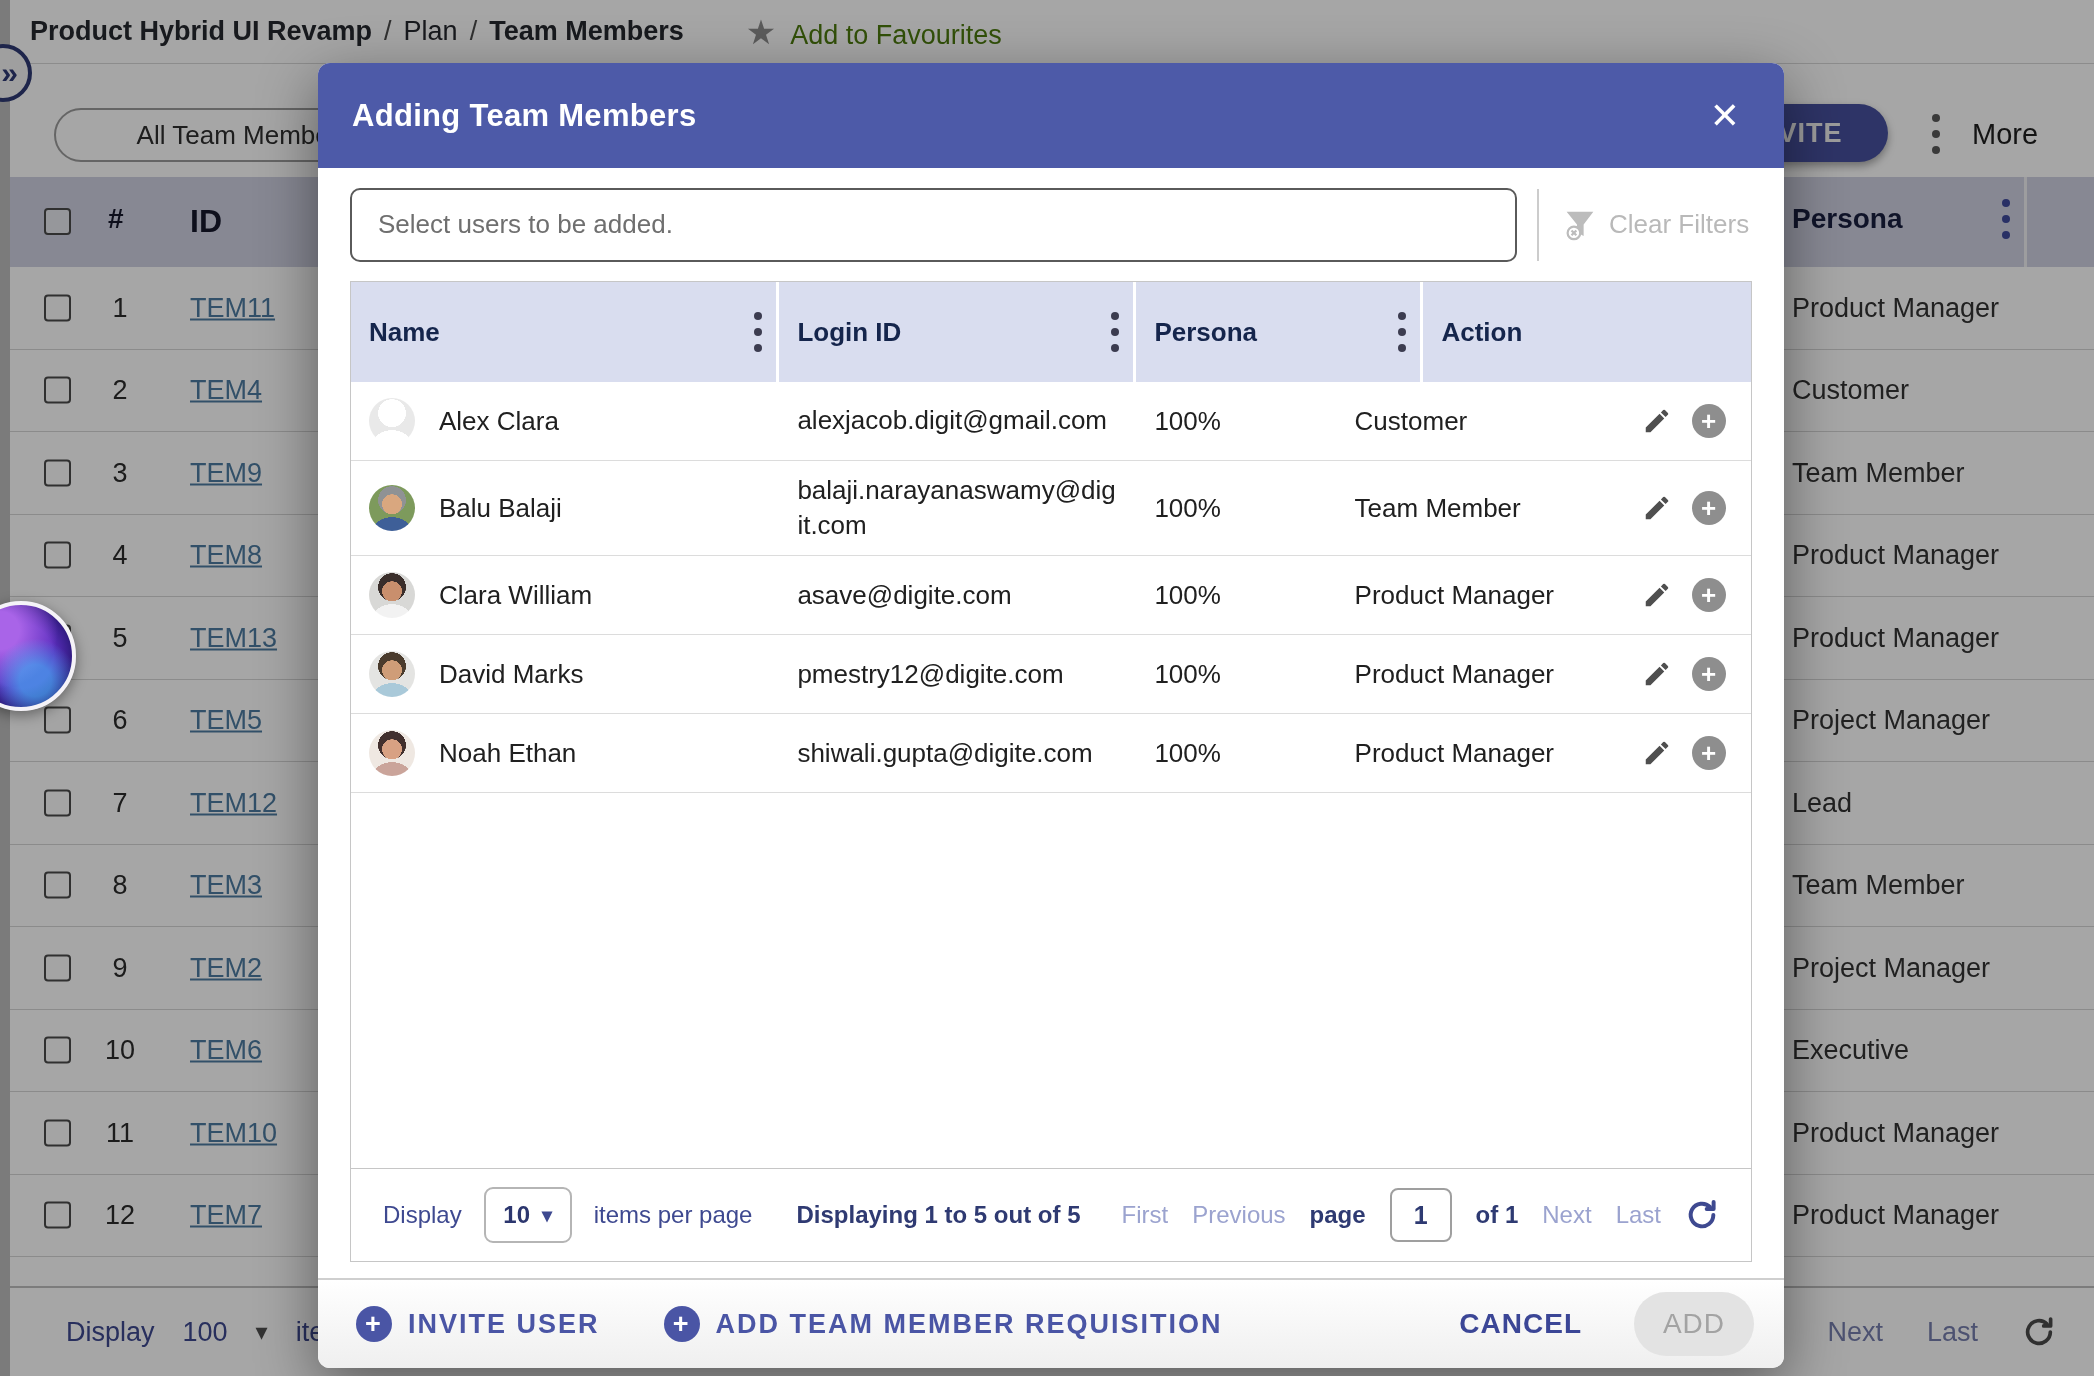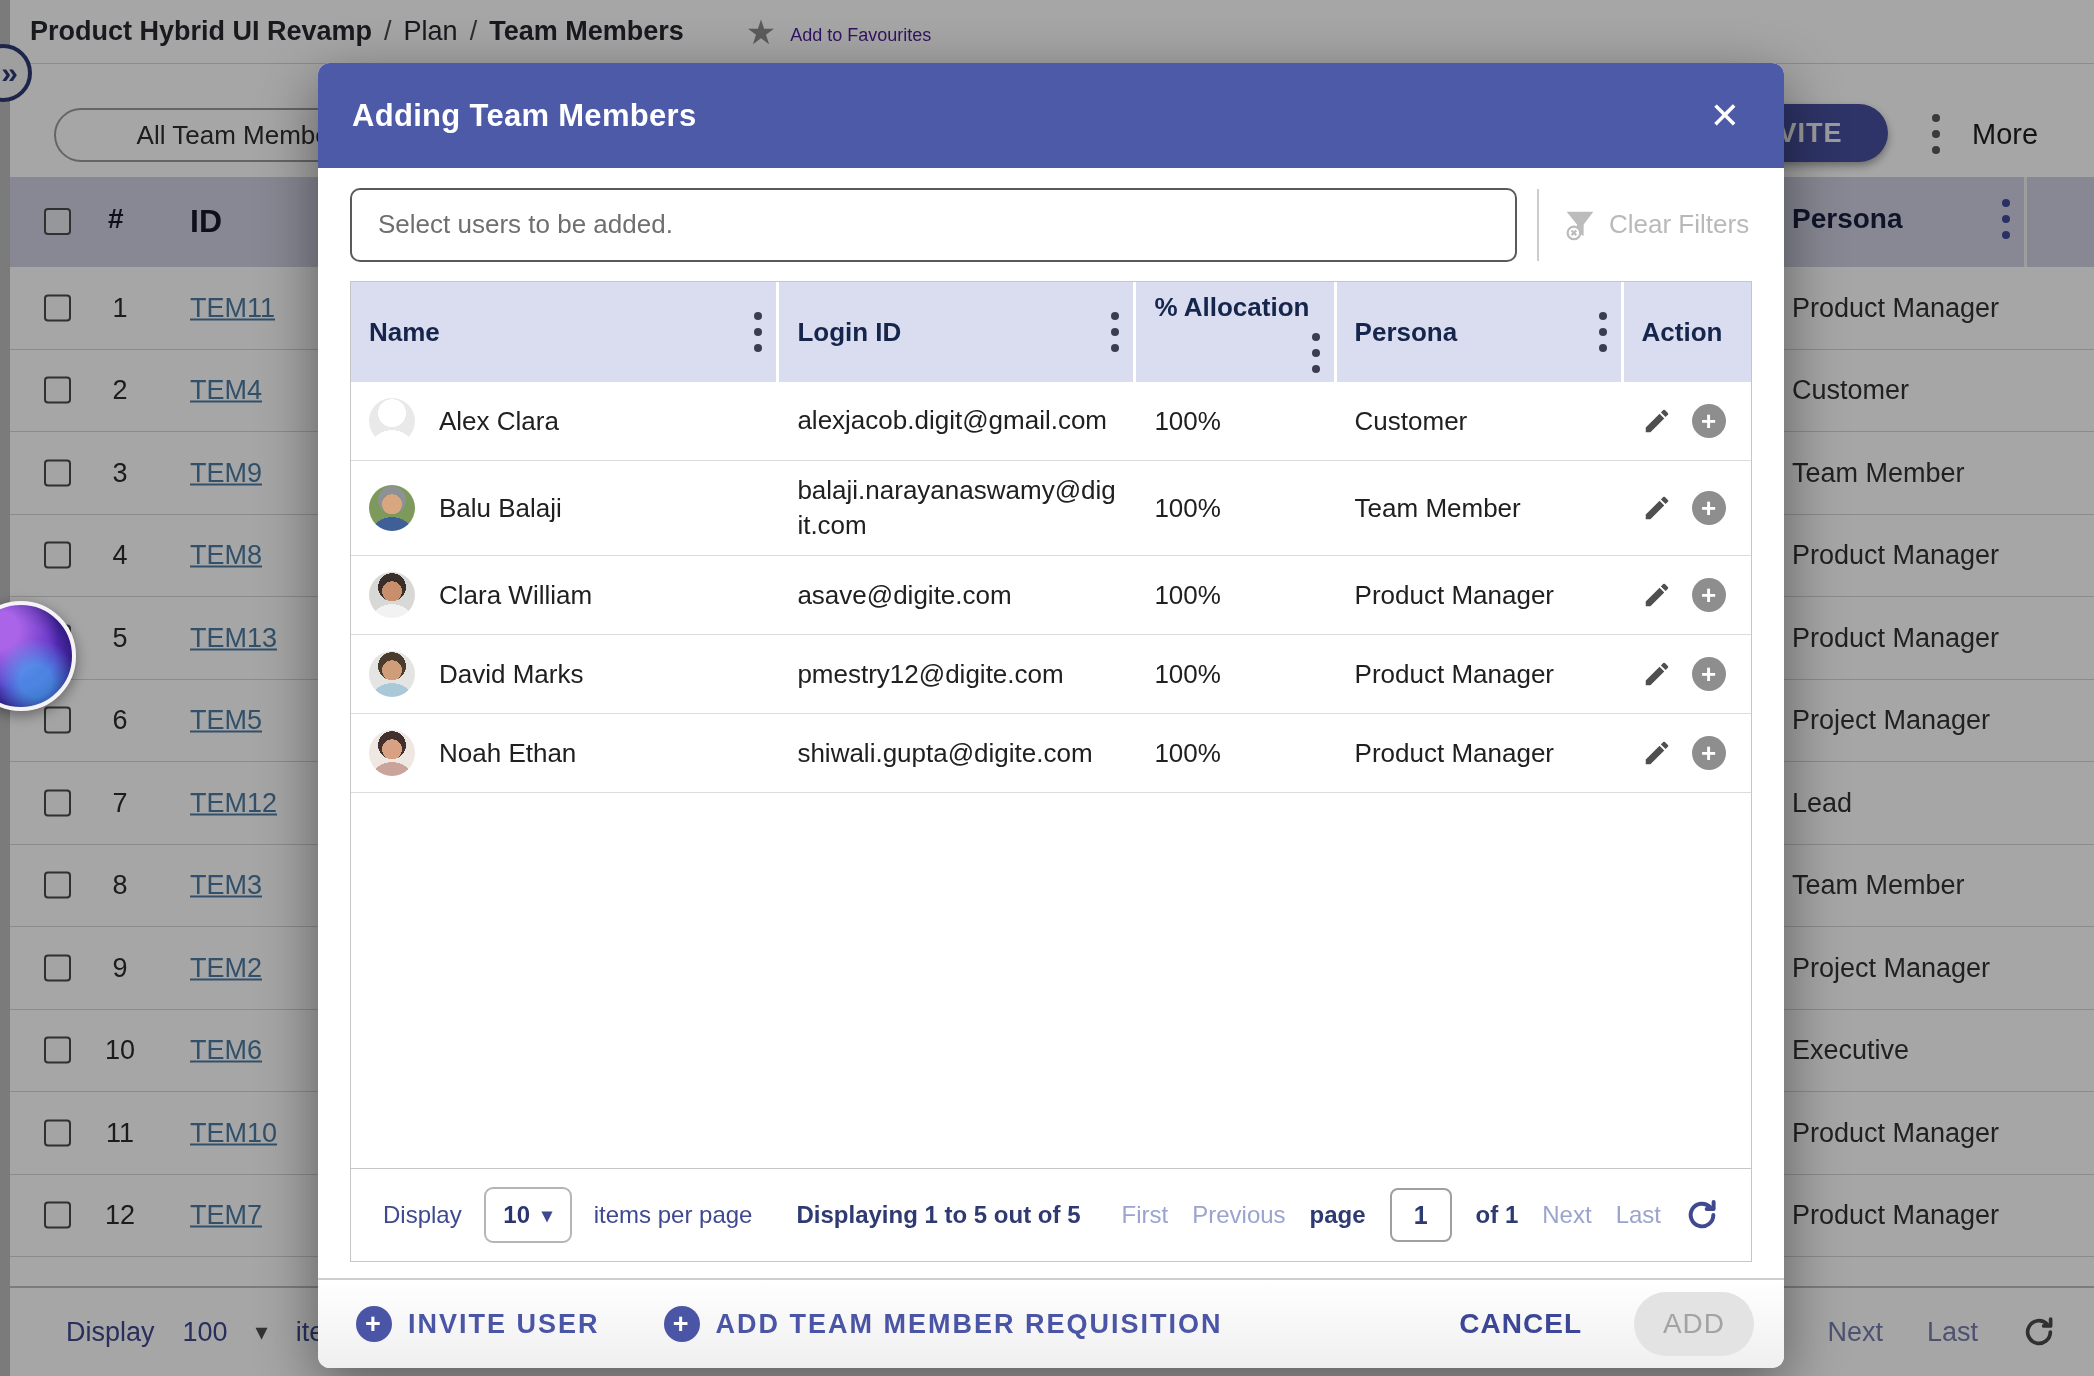--- a/index.html
+++ b/index.html
@@ -8,21 +8,21 @@
   
   .bg-layer{position:absolute;inset:0;}
   .leftstrip{position:absolute;left:0;top:0;width:10px;height:100%;background:#bdbdbd;}
   .topbar{position:absolute;left:10px;right:0;top:0;height:64px;background:#fff;
           border-bottom:1px solid #d8d8d8;display:flex;align-items:center;padding-left:20px;box-sizing:border-box;}
   .crumbs{font-size:27px;color:#26282e;display:flex;align-items:center;}
   .crumb-a{font-weight:600;} .crumb-b{font-weight:400;} .crumb-cur{font-weight:700;}
   .crumb-sep{margin:0 12px;color:#4a4a4a;font-weight:400;}
   .fav{display:flex;align-items:center;margin-left:62px;gap:14px;}
   .star{font-size:34px;color:#8d8d8d;line-height:1;}
-  .fav-lbl{font-size:18px;color:#4c1d95;margin-top:8px;}
+  .fav-lbl{font-size:27px;color:#4d7c0f;margin-top:8px;}
   .toolbar{position:absolute;left:10px;right:0;top:64px;height:113px;background:#fff;}
   .pill-filter{position:absolute;left:54px;top:108px;height:54px;width:380px;border:2px solid #9c9c9c;
           border-radius:29px;display:flex;align-items:center;justify-content:center;font-size:26px;color:#2e2e2e;background:#fff;box-sizing:border-box;}
   .btn-invite{position:absolute;left:1704px;top:104px;width:184px;height:58px;background:#47519f;border-radius:29px;
           color:#f2f2f2;font-weight:700;font-size:27px;letter-spacing:1px;display:flex;align-items:center;justify-content:center;
           box-shadow:0 4px 8px rgba(0,0,0,.35);}
   .more-group{position:absolute;left:1932px;top:110px;height:48px;display:flex;align-items:center;gap:32px;}
   .kdots{display:flex;flex-direction:column;gap:8px;}
   .kdots i{width:8px;height:8px;border-radius:50%;background:currentColor;display:block;}
   .more-lbl{font-size:29px;color:#1f1f1f;}
@@ -288,28 +288,20 @@
             </span>
         </div>
         <div class="m-th c1">
           <span>Login ID</span>
           <span class="kdots">
               <i></i>
               <i></i>
               <i></i>
             </span>
         </div>
-        <div class="m-th c2 col-alloc">
-          <span>% Allocation</span>
-          <span class="kdots">
-              <i></i>
-              <i></i>
-              <i></i>
-            </span>
-        </div>
         <div class="m-th c3">
           <span>Persona</span>
           <span class="kdots">
               <i></i>
               <i></i>
               <i></i>
             </span>
         </div>
         <div class="m-th c4">
           <span>Action</span>

